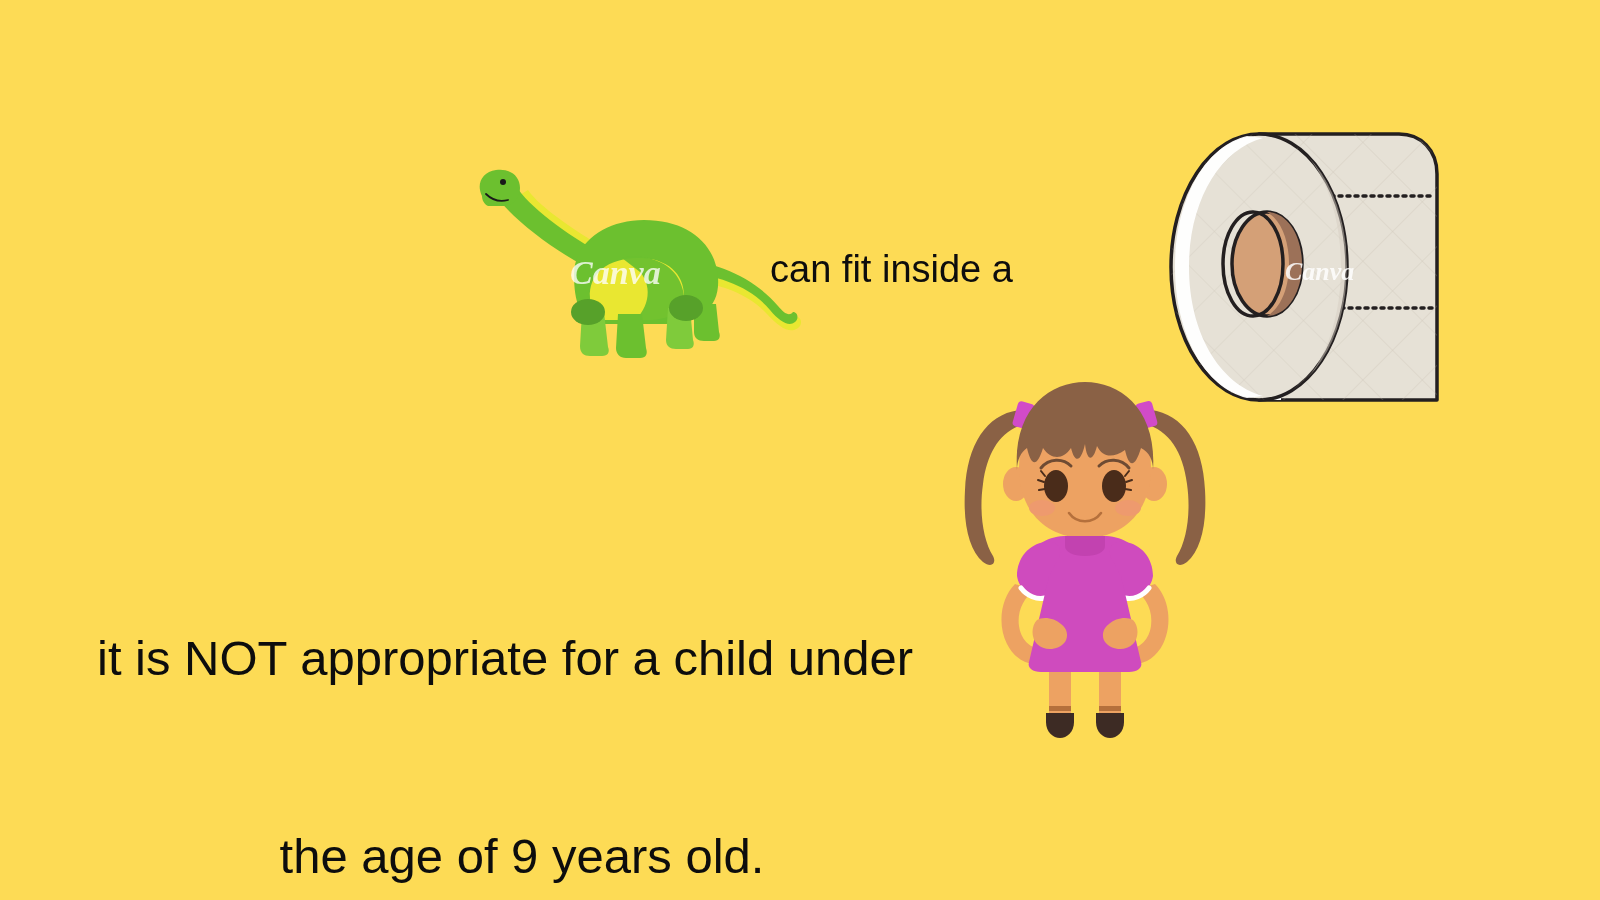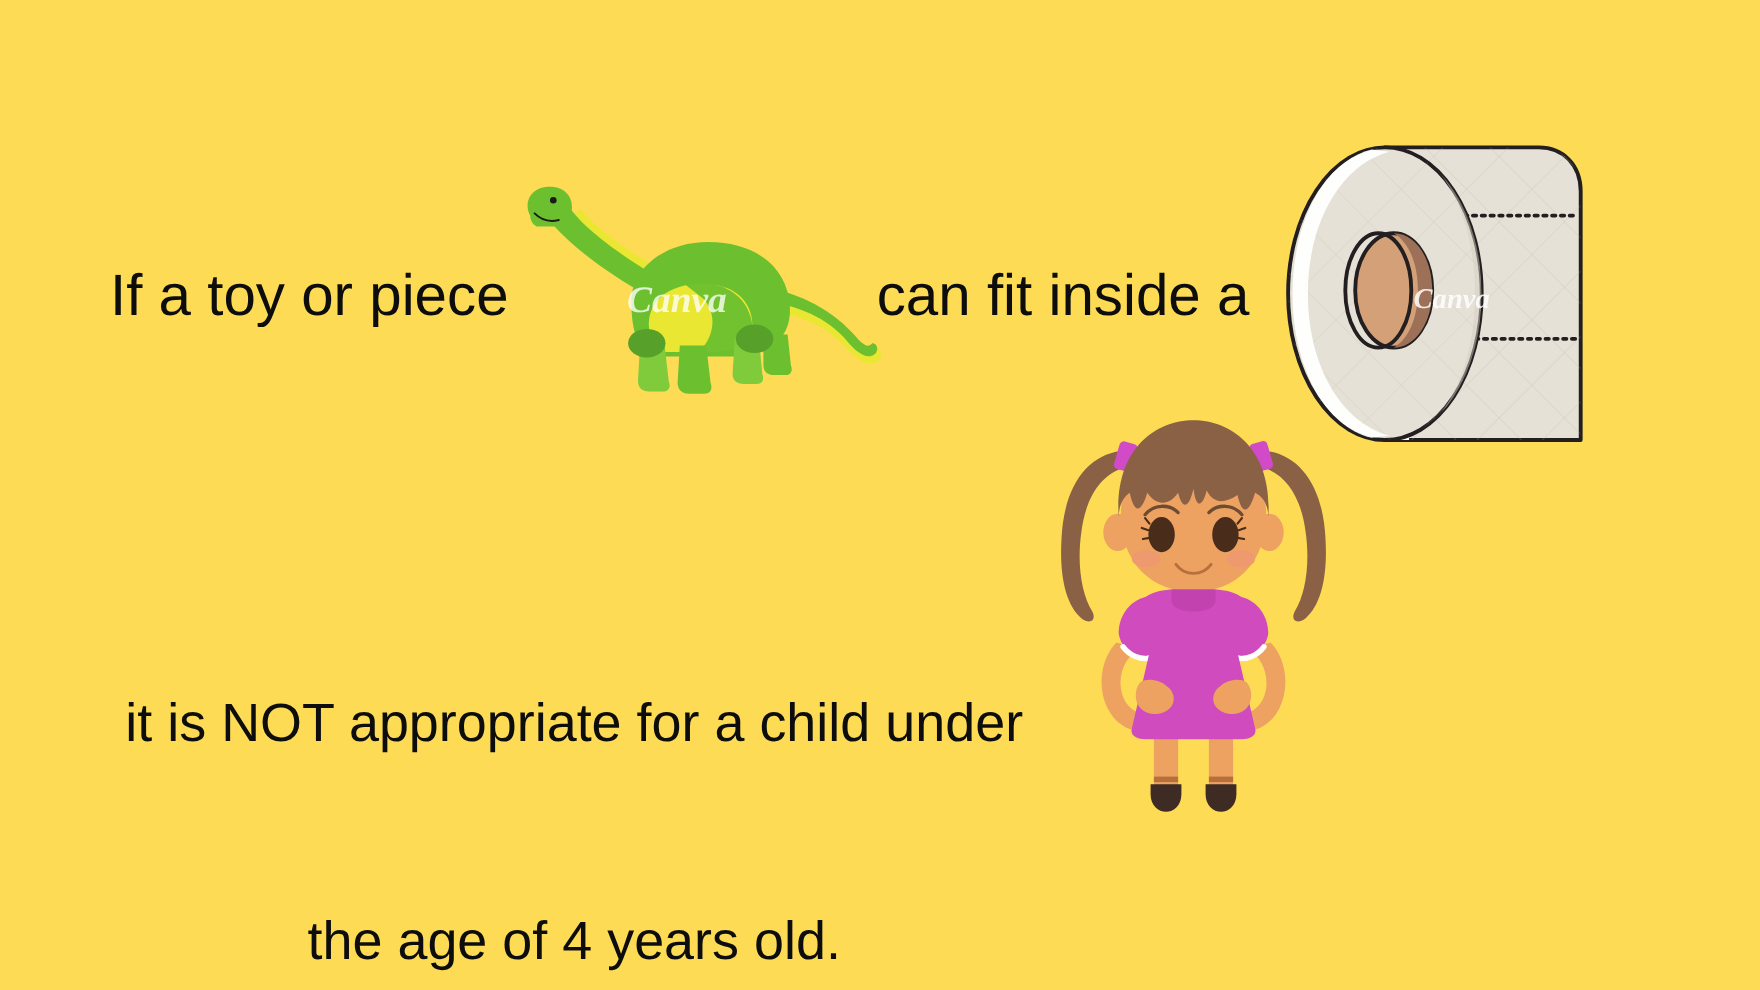--- a/index.html
+++ b/index.html
@@ -33,35 +33,35 @@
   }
 
   #text-line-1 {
     left: 100px;
     top: 238px;
     font-size: 53px;
     line-height: 62px;
   }
 
   #text-line-2 {
-    left: 797px;
+    left: 770px;
     top: 238px;
-    font-size: 53px;
+    font-size: 38px;
     line-height: 62px;
   }
 
   #text-block-lower {
     left: 97px;
     top: 493px;
     width: 850px;
     font-size: 49px;
     line-height: 66px;
     text-align: center;
   }
-  #text-block-lower .l1 { display: block; text-align: center; }
+  #text-block-lower .l1 { display: block; text-align: left; }
   #text-block-lower .l2 { display: block; text-align: center; }
 
   
   .art {
     position: absolute;
     font-weight: bold;
   }
 
   #dinosaur-illustration {
     left: 462px;
@@ -246,22 +246,21 @@
         <path d="M120 164 L 160 164 L 160 174 C 160 180, 152 184, 140 184 C 128 184, 120 180, 120 174 Z" fill="#C242B0"></path>
       </g>
 
       <g>
         <path d="M92 248 C 86 254, 86 266, 92 272 C 100 280, 114 278, 120 270 C 124 264, 122 256, 116 252 C 110 246, 98 244, 92 248 Z" fill="#EDA262"></path>
         <path d="M188 248 C 194 254, 194 266, 188 272 C 180 280, 166 278, 160 270 C 156 264, 158 256, 164 252 C 170 246, 182 244, 188 248 Z" fill="#EDA262"></path>
       </g>
     </svg>
   </div>
 
-  <div class="headline-text" id="text-line-1">If a toy or piece</div>
 
   <div class="headline-text" id="text-line-2">can fit inside a</div>
 
   <div class="headline-text" id="text-block-lower">
     <span class="l1">it is NOT appropriate for a child under</span>
-    <span class="l2">the age of 4 years old.</span>
+    <span class="l2">the age of 9 years old.</span>
   </div>
 
 </div>
 
 </body></html>

